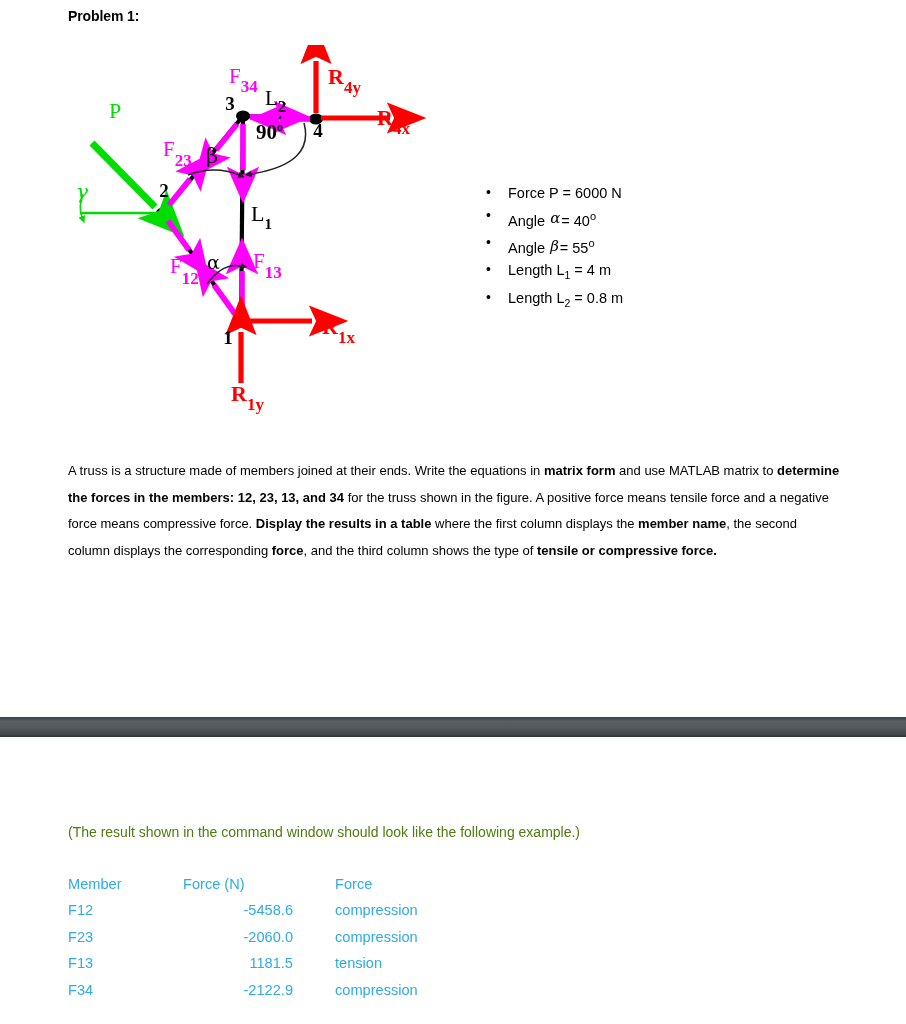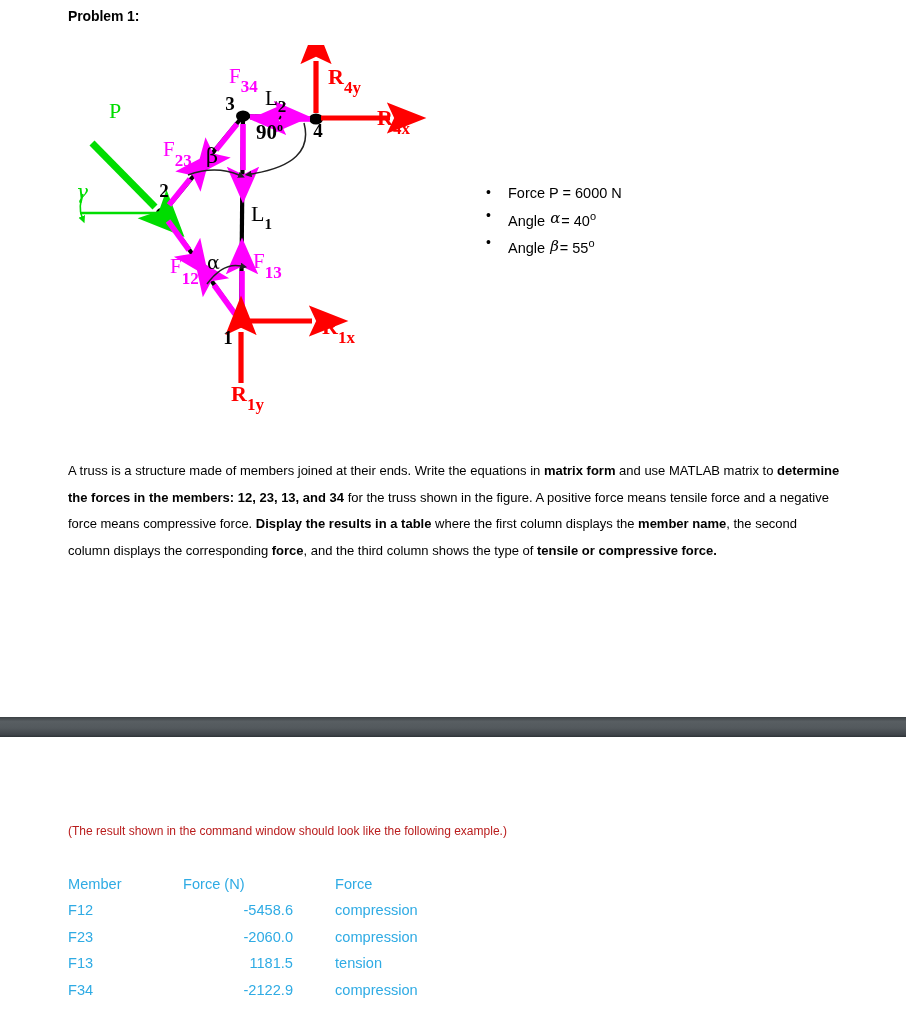--- a/index.html
+++ b/index.html
@@ -92,22 +92,22 @@
     height: 20px;
     background: linear-gradient(to bottom,
         #3c4145 0%, #585e62 22%, #53595d 55%, #40454a 88%, #2e3337 100%);
   }
 
   
   #example-note {
     position: absolute;
     left: 68px;
     top: 824px;
-    font-size: 12px;
-    color: #b91c1c;
+    font-size: 14px;
+    color: #4d7c0f;
     white-space: nowrap;
   }
   #result-table {
     position: absolute;
     left: 68px;
     top: 876px;
     color: #2fabe4;
     font-size: 14.6px;
     border-collapse: collapse;
   }
@@ -256,20 +256,26 @@
 <ul id="given-values">
   <li>
     <span>Force P = 6000  N</span>
   </li>
   <li>
     <span>Angle </span><span class="gsym">α</span><span>= 40</span><span class="supdeg">o</span>
   </li>
   <li>
     <span>Angle </span><span class="gsym">β</span><span>= 55</span><span class="supdeg">o</span>
   </li>
+  <li>
+    <span>Length L</span><span class="sub">1</span><span> = 4 m</span>
+  </li>
+  <li>
+    <span>Length L</span><span class="sub">2</span><span> = 0.8 m</span>
+  </li>
 </ul>
 
 <div id="problem-body"><span>A truss is a structure made of members joined at their ends.  Write the equations in </span><b>matrix form</b><span> and use MATLAB matrix to </span><b>determine the forces in the members: 12, 23, 13, and 34</b><span> for the truss shown in the figure.  A positive force means tensile force and a negative force means compressive force. </span><b>Display the results in a table</b><span> where the first column displays the </span><b>member name</b><span>, the second column displays the corresponding </span><b>force</b><span>, and the third column shows the type of </span><b>tensile or compressive force</b><b>.</b></div>
 
 <div id="divider-bar"></div>
 
 <div id="example-note">(The result shown in the command window should look like the following example.)</div>
 
 <table id="result-table">
   <thead>

